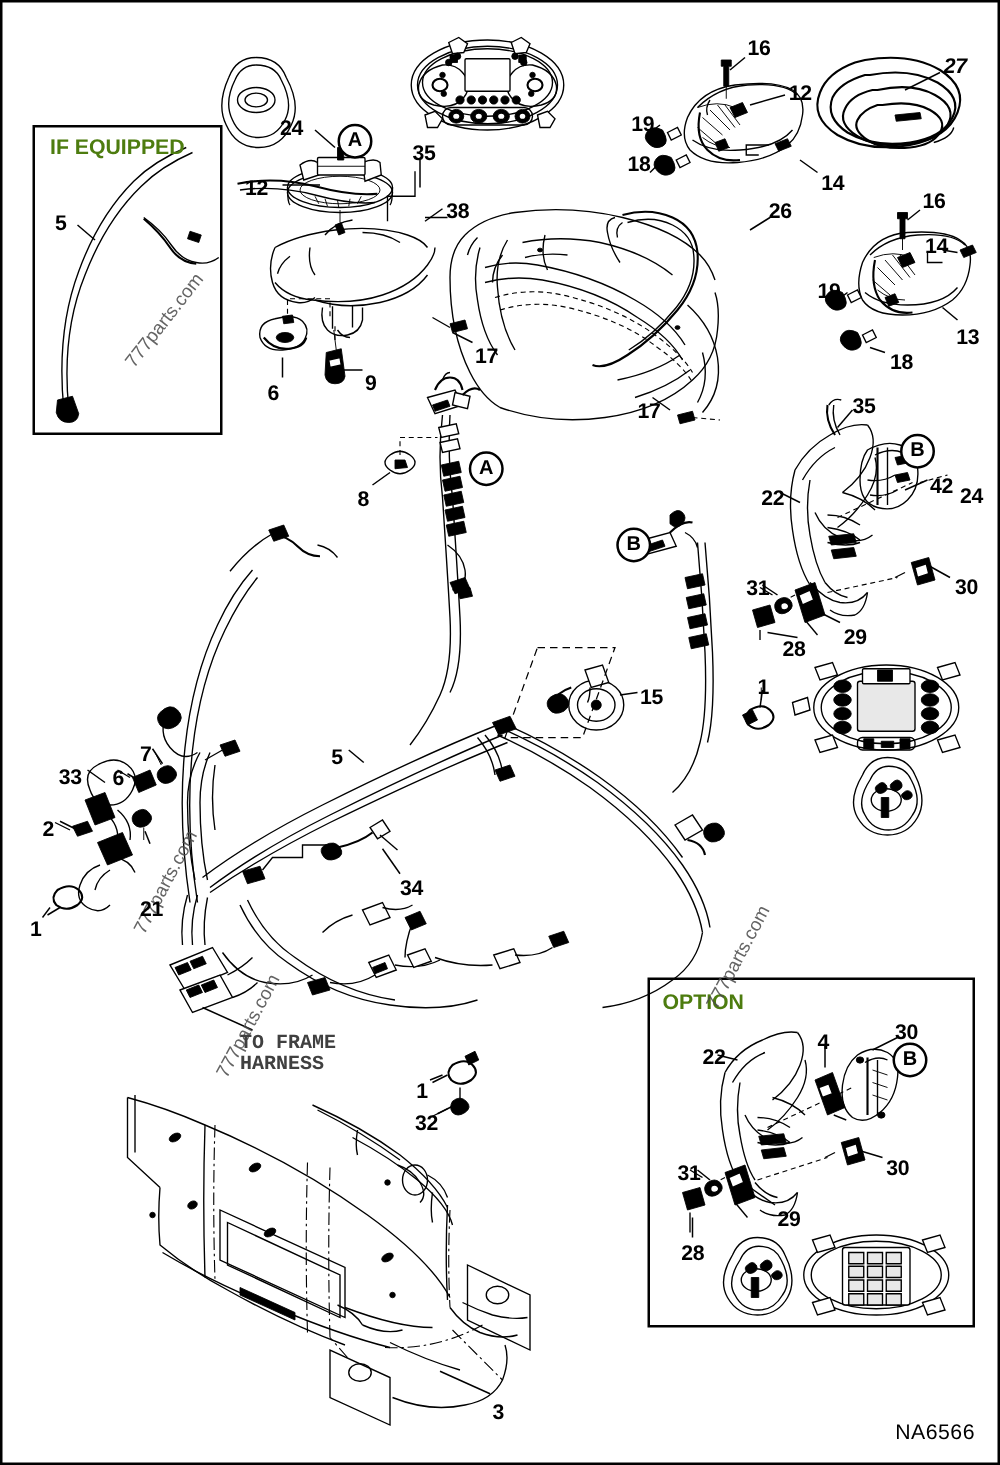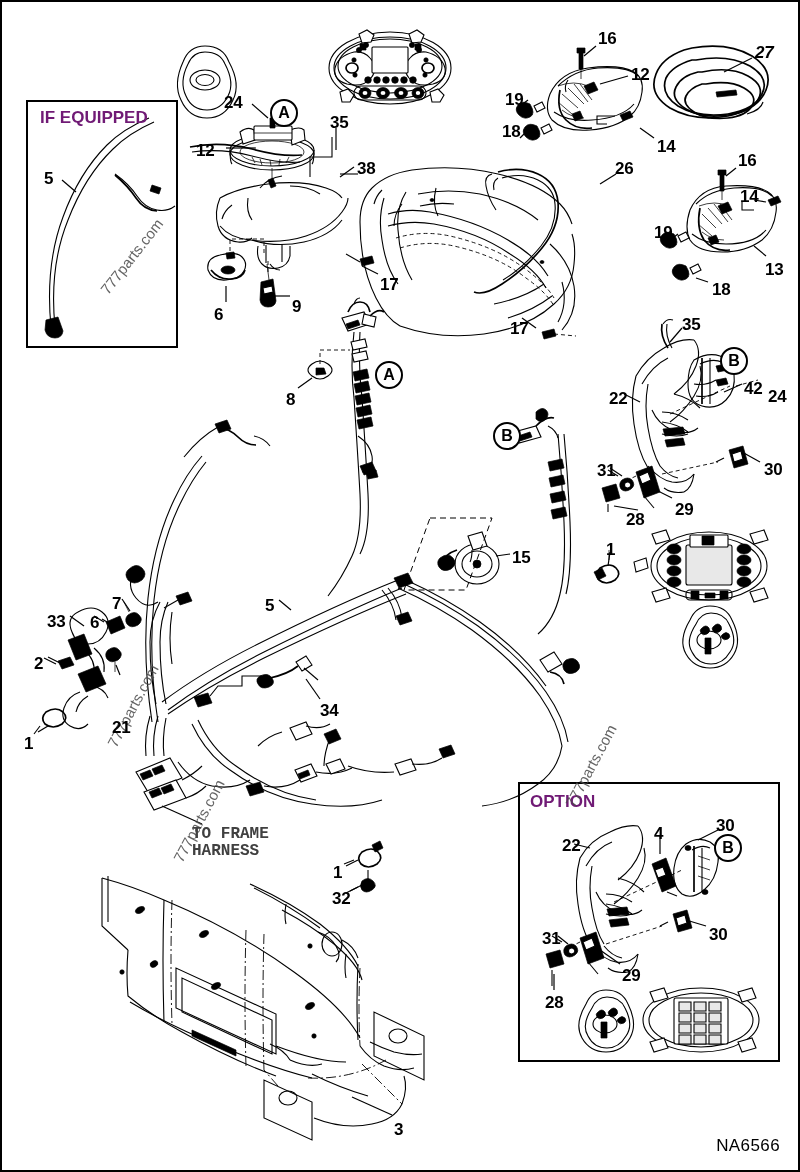--- a/index.html
+++ b/index.html
@@ -42,21 +42,21 @@
     position:absolute;
     border:2px solid #000;
     background:#fff;
     box-sizing:border-box;
   }
   .panel-title{
     position:absolute;
     font-family:"Liberation Sans", sans-serif;
     font-weight:bold;
     font-size:17px;
-    color:#701a75;
+    color:#4d7c0f;
     white-space:nowrap;
   }
   
   .anno{
     position:absolute;
     font-family:Liberation Mono, monospace;
     font-weight:bold;
     font-size:16px;
     color:#404040;
     line-height:1.05;

